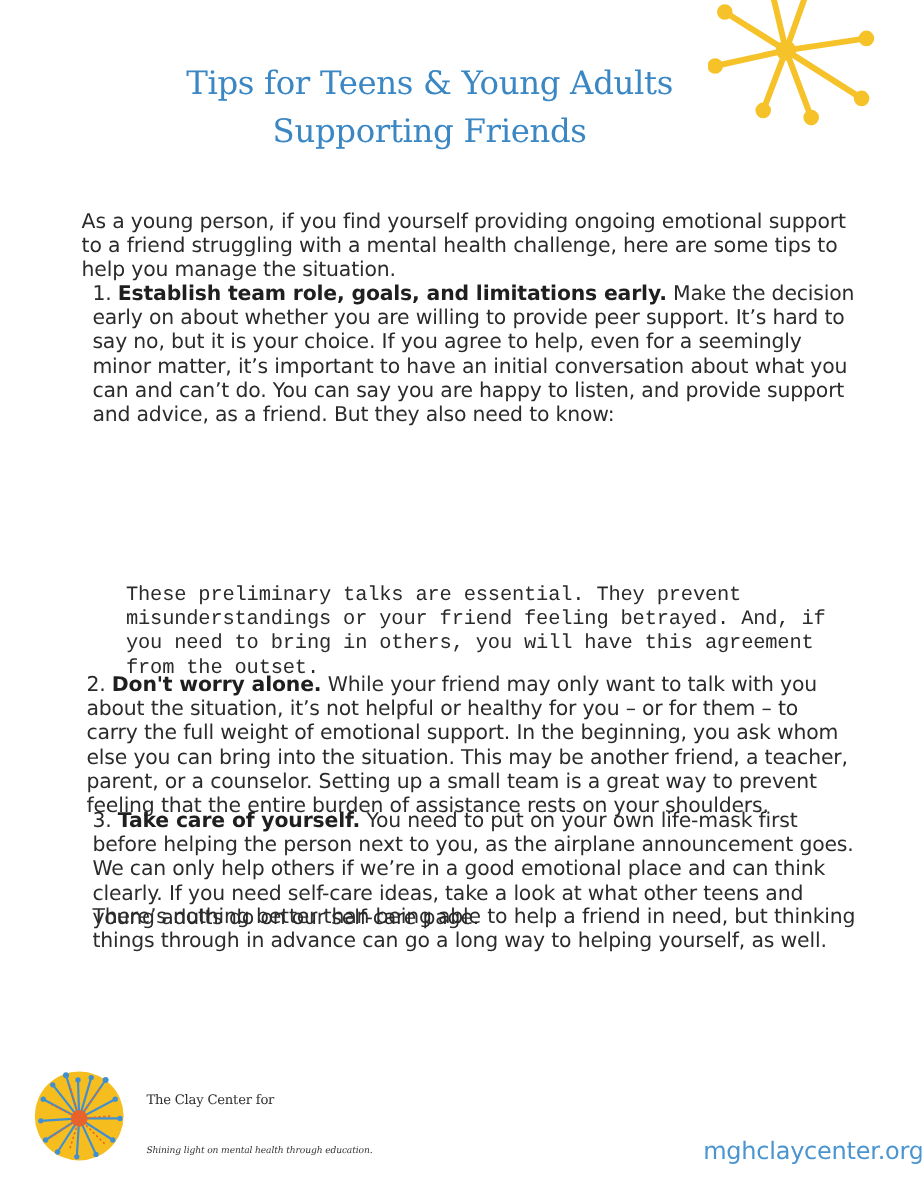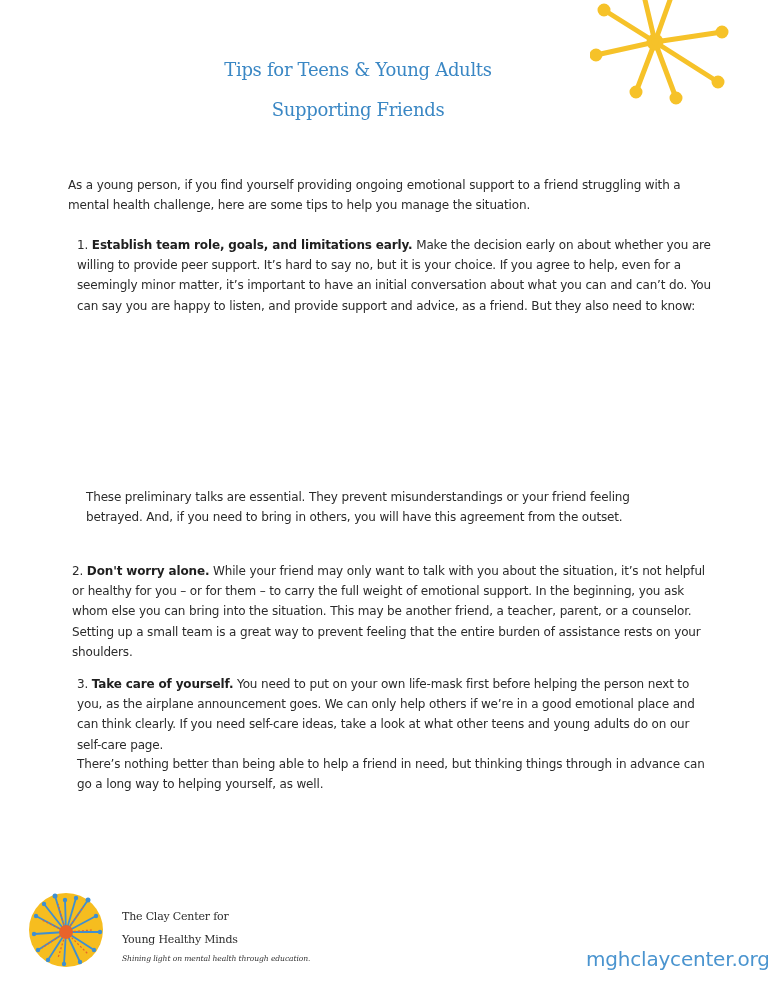--- a/index.html
+++ b/index.html
@@ -2,32 +2,32 @@
 <html><head>
 <meta charset="utf-8">
 <style>
   html, body { margin: 0; padding: 0; }
   body {
     width: 768px; height: 994px; background: #ffffff; position: relative; overflow: hidden;
     font-family: "DejaVu Sans", "Liberation Sans", sans-serif; color: #2b2b2b;
   }
   .title {
     position: absolute; left: 0; top: 50px; width: 716px; text-align: center;
-    font-family: "DejaVu Serif", "Liberation Serif", serif; font-size: 18px; line-height: 40px;
+    font-family: "DejaVu Serif", "Liberation Serif", serif; font-size: 27px; line-height: 40px;
     color: #3a87c4; font-weight: normal; margin: 0; letter-spacing: -0.3px;
   }
   .sun { position: absolute; left: 590px; top: 0px; width: 140px; height: 105px; }
-  .txt { font-size: 12px; line-height: 20.2px; letter-spacing: -0.15px; }
+  .txt { font-size: 17px; line-height: 20.2px; letter-spacing: -0.15px; }
   .block { position: absolute; margin: 0; }
   .intro { left: 68px; top: 175px; width: 640px; }
   .item1 { left: 77px; top: 235px; width: 640px; }
   .bullets { position: absolute; left: 104px; top: 343px; width: 520px; margin: 0; padding: 0; list-style: none; }
   .bullets li { position: relative; padding-left: 16px; }
   .bullets li::before { content: ""; position: absolute; left: 1px; top: 8px; width: 5px; height: 5px; border-radius: 50%; background: #2b2b2b; }
-  .prelim { left: 86px; top: 487px; width: 600px; }
+  .prelim { left: 105px; top: 487px; width: 600px; font-family: Liberation Mono, monospace; }
   .item2 { left: 72px; top: 561px; width: 640px; }
   .item3 { left: 77px; top: 674px; width: 640px; }
   .closing { left: 77px; top: 754px; width: 640px; }
   b { font-weight: bold; color: #1f1f1f; }
   .logo { position: absolute; left: 28px; top: 892px; width: 76px; height: 76px; }
   .org-name {
     position: absolute; left: 122px; top: 905px; font-family: "DejaVu Serif", "Liberation Serif", serif;
     font-size: 11px; line-height: 23px; color: #2d2d2d; letter-spacing: -0.2px;
   }
   .org-tag {
@@ -135,17 +135,16 @@
       <line x1="38" y1="40" x2="64" y2="38"></line>
     <line x1="38" y1="40" x2="14" y2="56"></line>
       <line x1="38" y1="40" x2="60" y2="62"></line>
     <line x1="38" y1="40" x2="30" y2="66"></line>
   </g>
   <circle cx="38" cy="40" r="7" fill="#e8632b"></circle>
 </svg>
 
 <div class="org-name">
   <span>The Clay Center for</span><br>
-  <span>Young Healthy Minds</span>
 </div>
 <div class="org-tag">Shining light on mental health through education.</div>
 
 <a class="url">mghclaycenter.org</a>
 
 </body></html>

